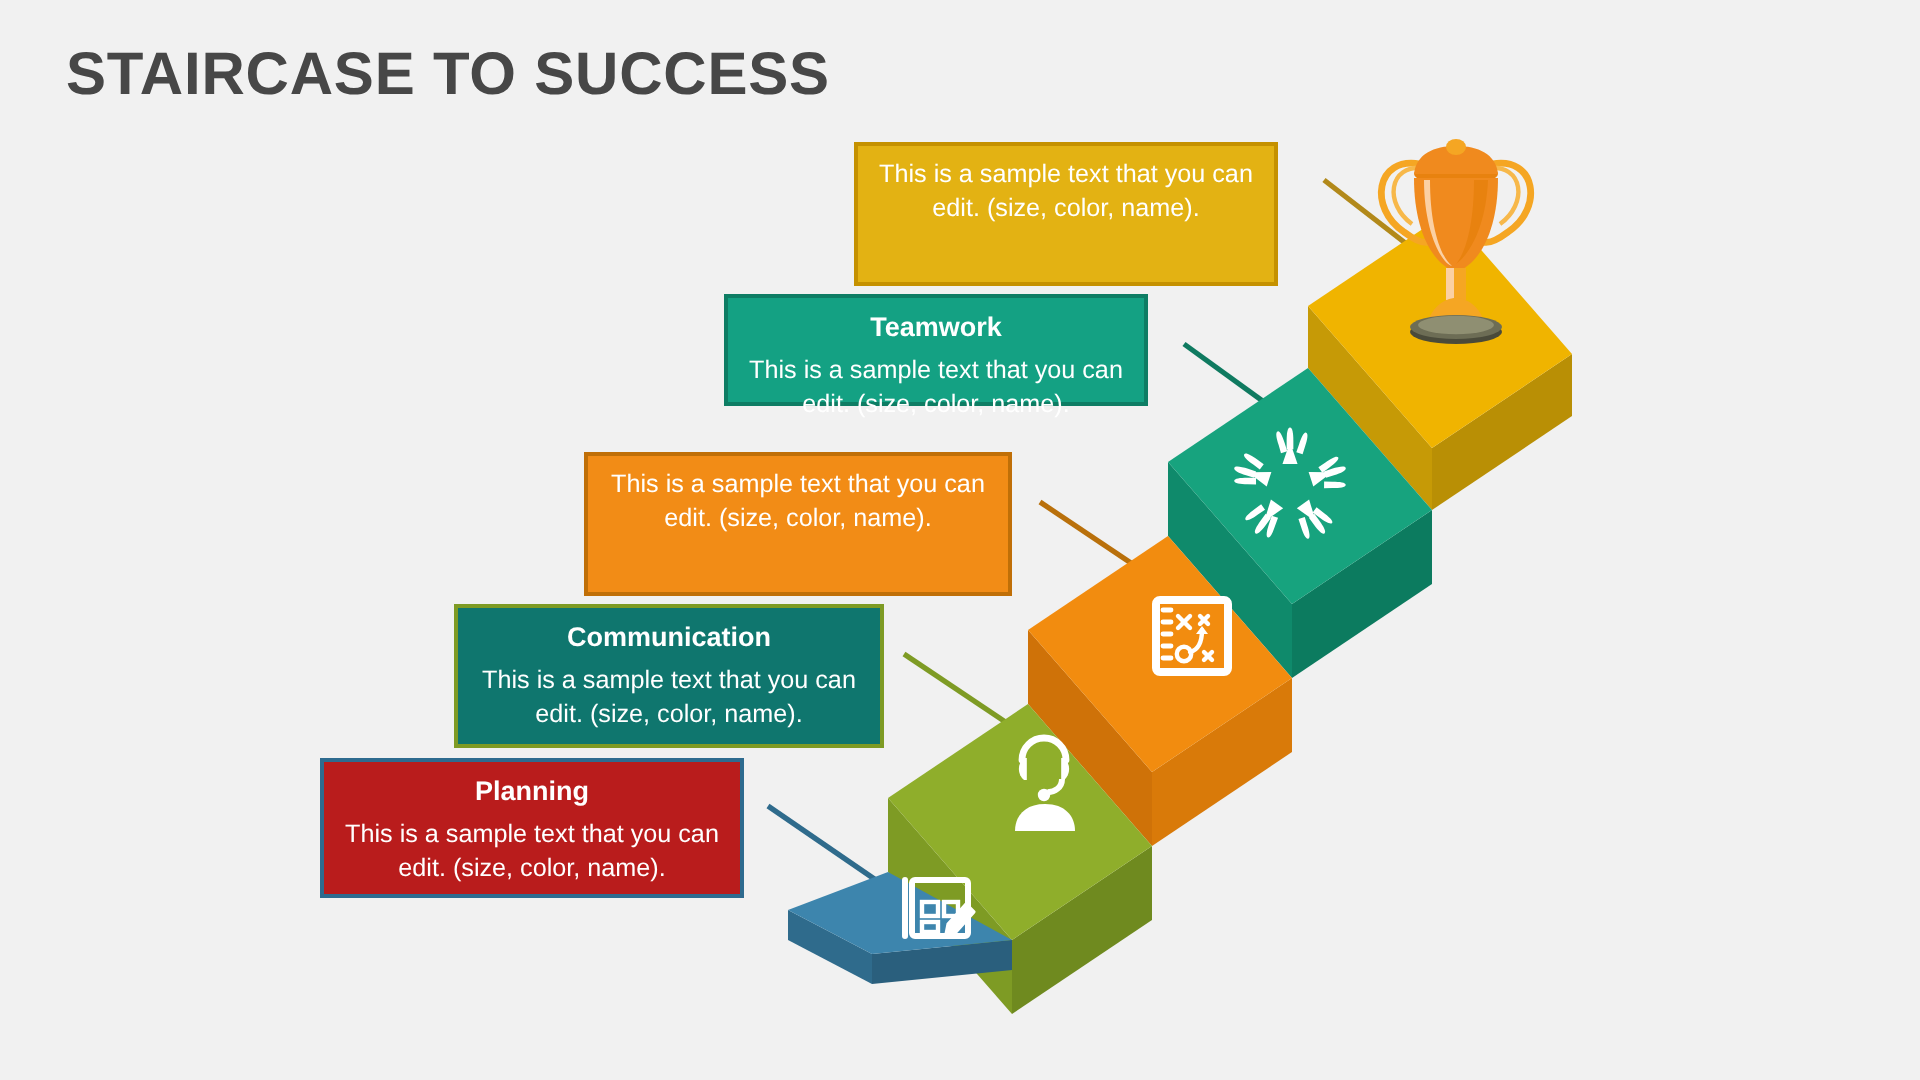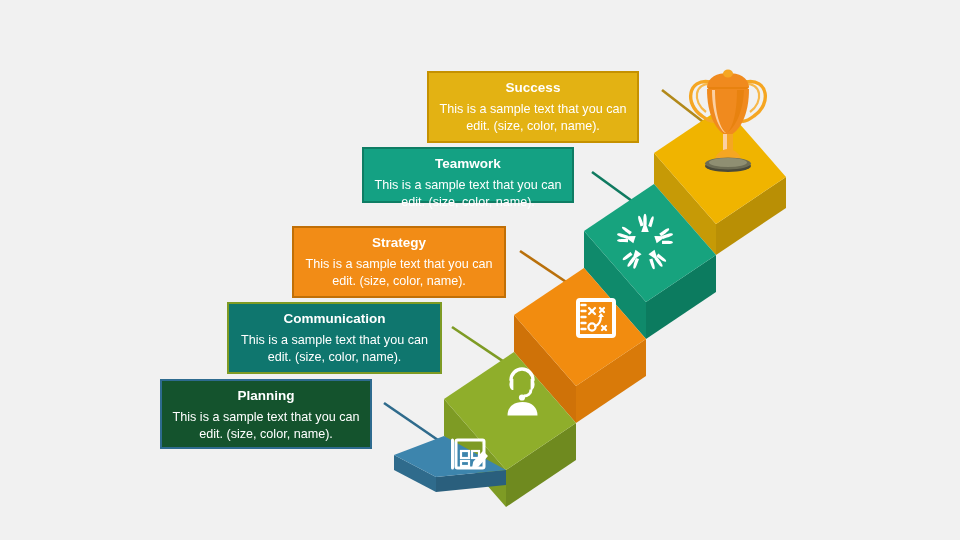--- a/index.html
+++ b/index.html
@@ -72,20 +72,21 @@
   #callout-teamwork      { left: 362px; top: 147px; width: 212px; height: 56px; }
   #callout-strategy      { left: 292px; top: 226px; width: 214px; height: 72px; }
   #callout-communication { left: 227px; top: 302px; width: 215px; height: 72px; }
   #callout-planning      { left: 160px; top: 379px; width: 212px; height: 70px; }
 </style>
 </head>
 <body style="background: rgb(241, 241, 241);">
 
 <div id="slide" style="background: rgb(241, 241, 241);">
 
+  <div id="page-title" style="color: rgb(71, 71, 71);">STAIRCASE TO SUCCESS</div>
 
   <div id="stair-stage">
     <svg id="stair-svg" width="960" height="540" viewBox="0 0 960 540" xmlns="http://www.w3.org/2000/svg">
 
       <g>
         <line id="conn-success" x1="662" y1="90" x2="742" y2="152" stroke-width="2.6" stroke="#b2891a"></line>
         <line id="conn-teamwork" x1="592" y1="172" x2="672" y2="230" stroke-width="2.6" stroke="#0f7a60"></line>
         <line id="conn-strategy" x1="520" y1="251" x2="605" y2="308" stroke-width="2.6" stroke="#b9700b"></line>
         <line id="conn-communication" x1="452" y1="327" x2="540" y2="386" stroke-width="2.6" stroke="#7e9b24"></line>
         <line id="conn-planning" x1="384" y1="403" x2="470" y2="462" stroke-width="2.6" stroke="#2f6b8c"></line>
@@ -222,37 +223,35 @@
         <path d="M-15 94 C -13 84, -6 79, 0 79 C 6 79, 13 84, 15 94 Z" fill="#f5a623"></path>
 
         <ellipse cx="0" cy="96" rx="23" ry="6" fill="#4a4a3a"></ellipse>
         <ellipse cx="0" cy="93.5" rx="23" ry="6" fill="#6d6d55"></ellipse>
         <ellipse cx="0" cy="92.5" rx="19" ry="4.6" fill="#8f8f72"></ellipse>
       </g>
     </svg>
   </div>
 
   <div class="callout" id="callout-success" style="background: rgb(227, 178, 19); border-color: rgb(197, 145, 0);">
-    <div class="c-title">Success</div>
     <div class="c-body">This is a sample text that you can edit. (size, color, name).</div>
   </div>
 
   <div class="callout" id="callout-teamwork" style="background: rgb(20, 161, 131); border-color: rgb(14, 125, 100);">
     <div class="c-title">Teamwork</div>
     <div class="c-body">This is a sample text that you can edit. (size, color, name).</div>
   </div>
 
   <div class="callout" id="callout-strategy" style="background: rgb(242, 140, 22); border-color: rgb(192, 111, 7);">
-    <div class="c-title">Strategy</div>
     <div class="c-body">This is a sample text that you can edit. (size, color, name).</div>
   </div>
 
   <div class="callout" id="callout-communication" style="background: #0f766e; border-color: rgb(126, 155, 36);">
     <div class="c-title">Communication</div>
     <div class="c-body">This is a sample text that you can edit. (size, color, name).</div>
   </div>
 
-  <div class="callout" id="callout-planning" style="background: #14532d; border-color: rgb(46, 107, 143);">
+  <div class="callout" id="callout-planning" style="background: #b91c1c; border-color: rgb(46, 107, 143);">
     <div class="c-title">Planning</div>
     <div class="c-body">This is a sample text that you can edit. (size, color, name).</div>
   </div>
 
 </div>
 
 </body></html>

